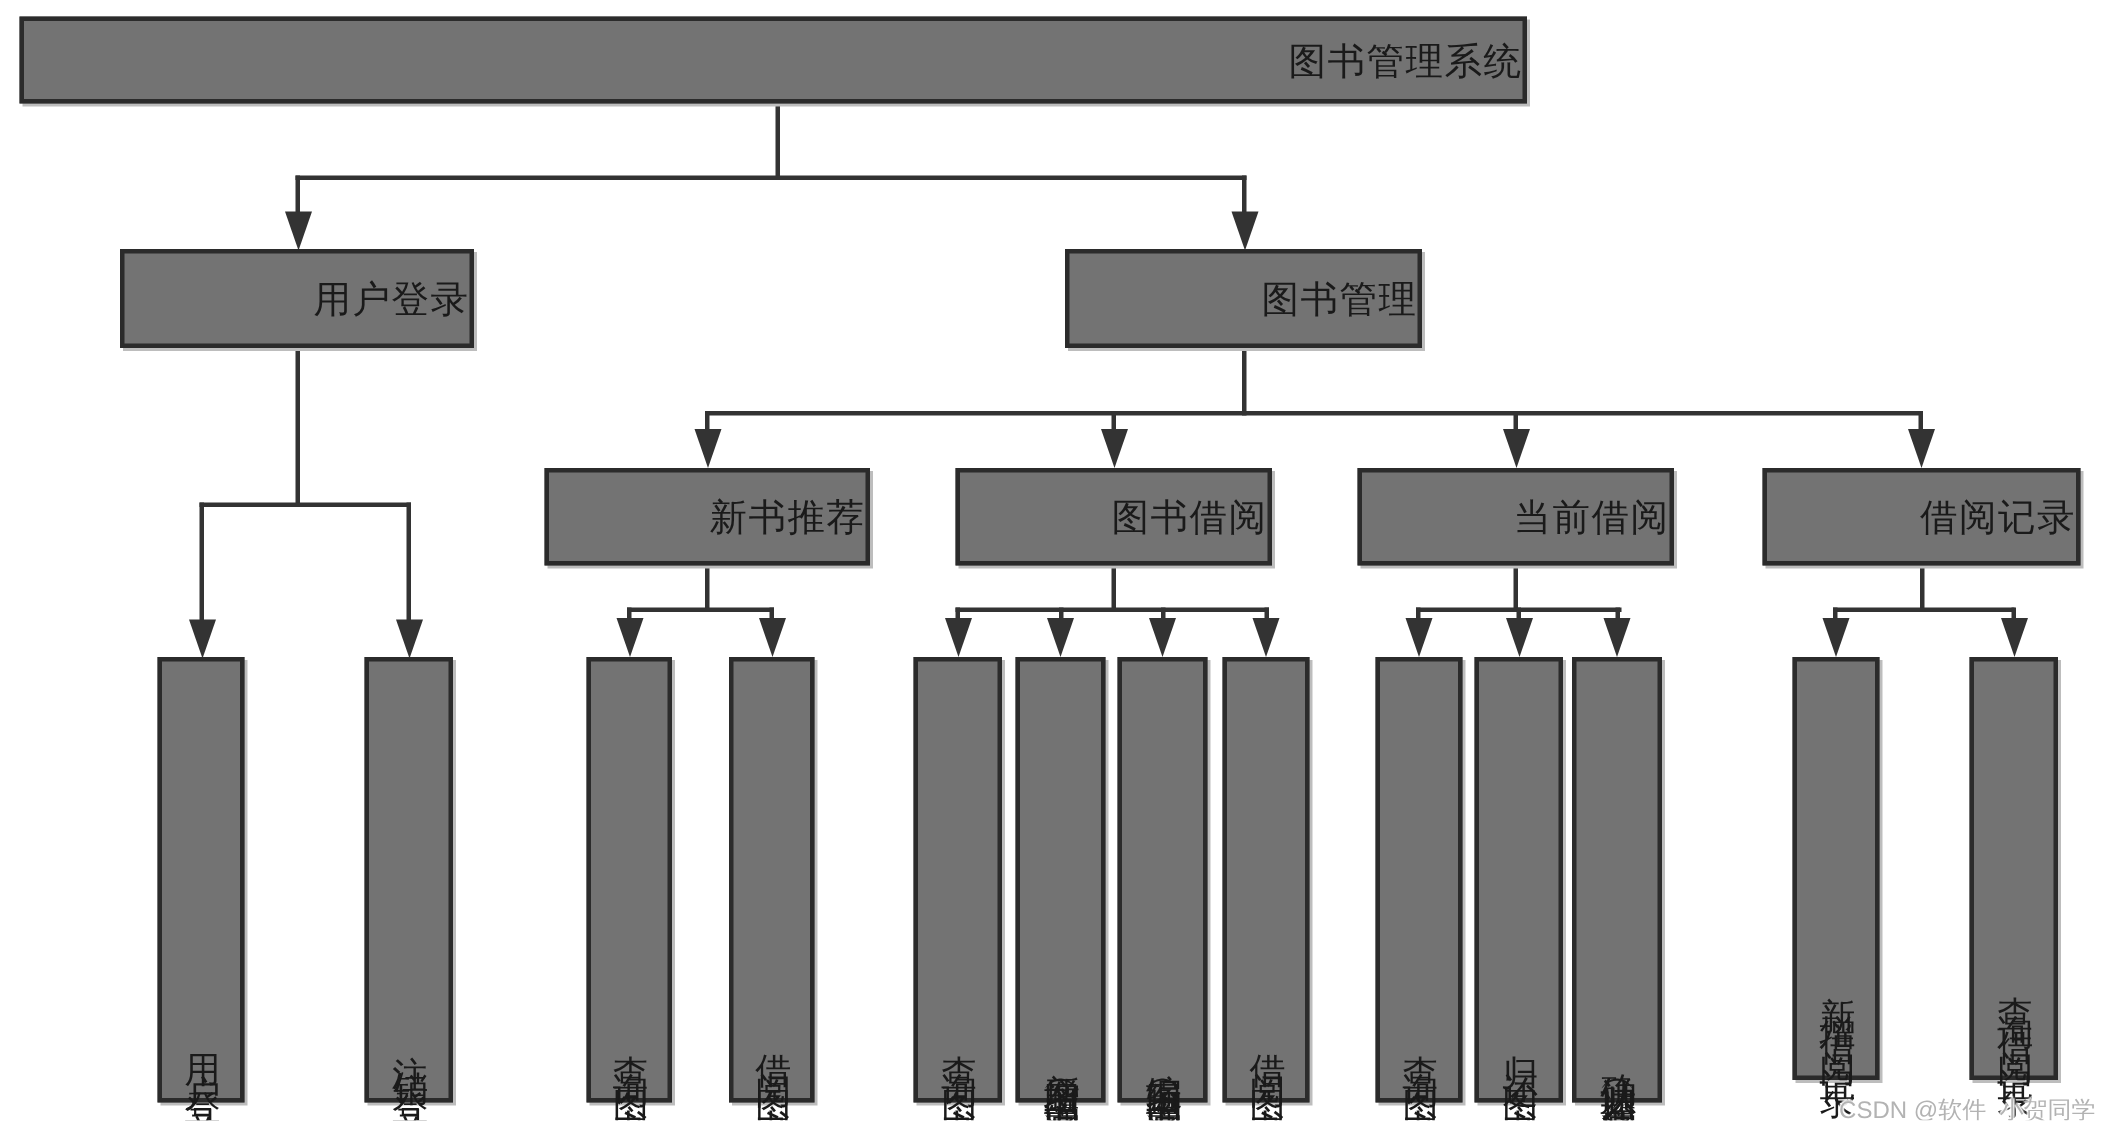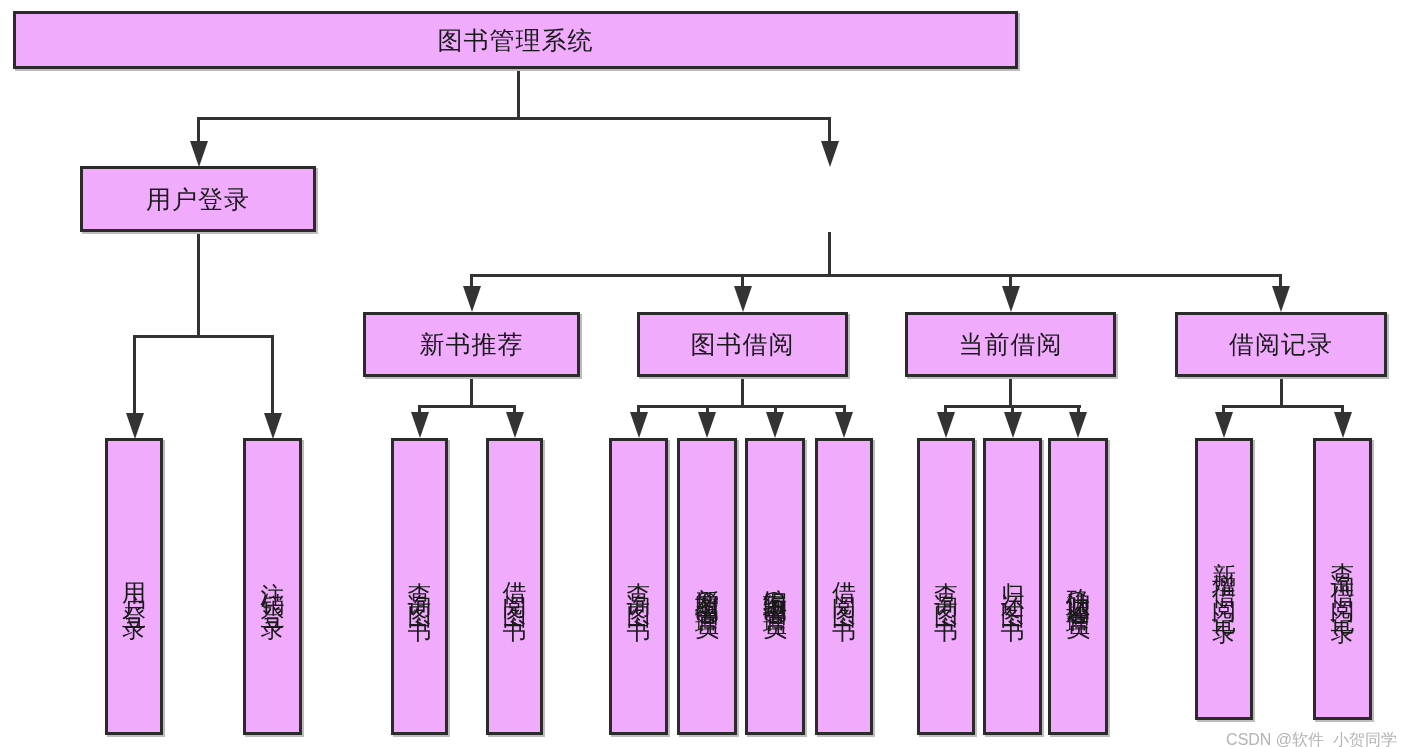--- a/index.html
+++ b/index.html
@@ -8,24 +8,24 @@
     --line: #333333; --box-border: #2b2b2b; --text: #1a1a1a;
     --background: #ffffff; --watermark: #b3b3b3; --shadow: #bdbdbd;
   }
   .canvas {
     position: relative; width: 1405px; height: 747px;
     background: var(--background);
     font-family: "Liberation Sans", "DejaVu Sans", sans-serif;
     color: var(--text); overflow: hidden;
   }
   .box {
-    position: absolute; background: #f0abfc;
+    position: absolute; background: #737373;
     border: 3px solid var(--box-border);
     box-shadow: 2px 2px 0 0 var(--shadow);
-    display: flex; align-items: center; justify-content: center;
+    display: flex; align-items: center; justify-content: flex-end;
     z-index: 2;
   }
   .hbox { font-size: 25px; letter-spacing: 1px; }
   .vbox { writing-mode: vertical-rl; font-size: 24px; }
   .vbox.loose { letter-spacing: 12px; }
   .vbox.tight { letter-spacing: 4px; }
   .vline, .hline { position: absolute; background: var(--line); z-index: 1; }
   .arrow {
     position: absolute; width: 0; height: 0; z-index: 1;
     border-left: 9px solid transparent; border-right: 9px solid transparent;
@@ -48,20 +48,23 @@
 
   <div class="vline" style="left:517px; top:69px; width:3px; height:51px;"></div>
   <div class="hline" style="left:197px; top:117px; width:634px; height:3px;"></div>
   <div class="vline" style="left:197px; top:117px; width:3px; height:28px;"></div>
   <div class="arrow" style="left:190px; top:141px;"></div>
   <div class="vline" style="left:828px; top:117px; width:3px; height:28px;"></div>
   <div class="arrow" style="left:821px; top:141px;"></div>
 
   <div class="box hbox" style="left:80px; top:166px; width:236px; height:66px;">
     <span>用户登录</span>
+  </div>
+  <div class="box hbox" style="left:710px; top:166px; width:238px; height:66px;">
+    <span>图书管理</span>
   </div>
 
   <div class="vline" style="left:197px; top:232px; width:3px; height:105px;"></div>
   <div class="hline" style="left:133px; top:335px; width:141px; height:3px;"></div>
   <div class="vline" style="left:133px; top:335px; width:3px; height:80px;"></div>
   <div class="arrow" style="left:126px; top:413px;"></div>
   <div class="vline" style="left:271px; top:335px; width:3px; height:80px;"></div>
   <div class="arrow" style="left:264px; top:413px;"></div>
 
   <div class="vline" style="left:828px; top:232px; width:3px; height:45px;"></div>

